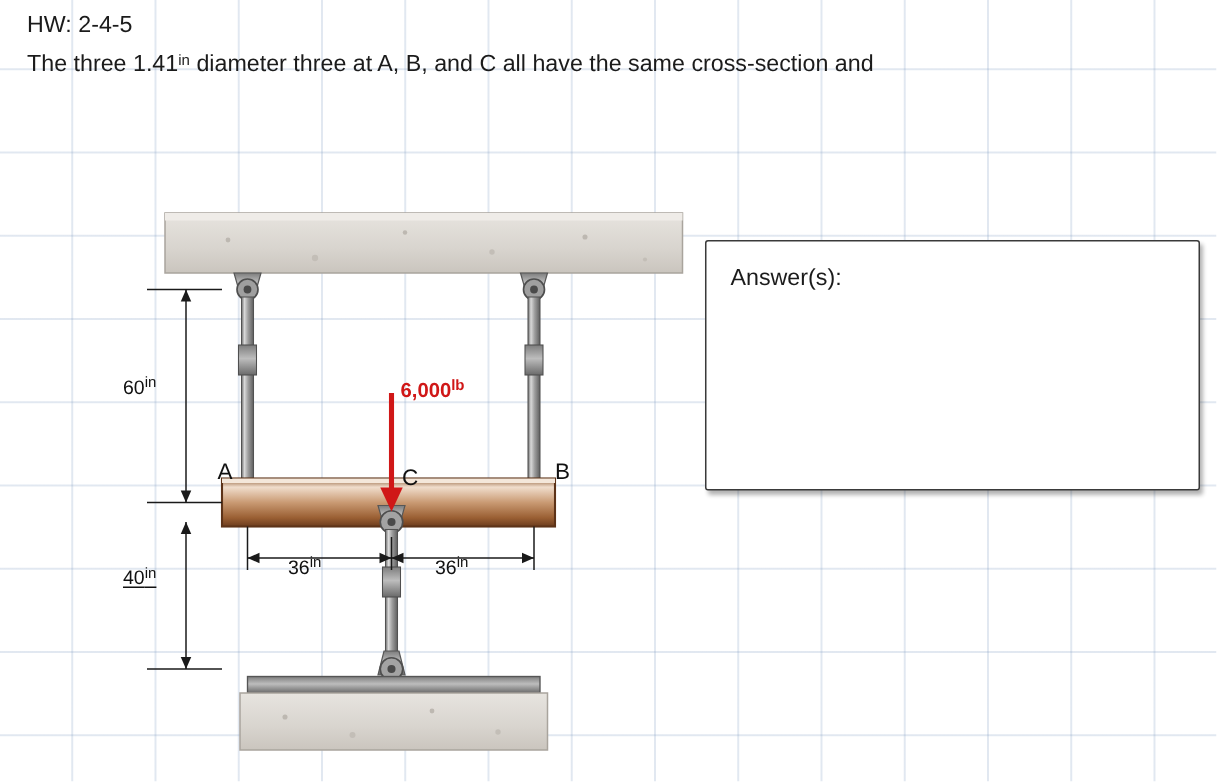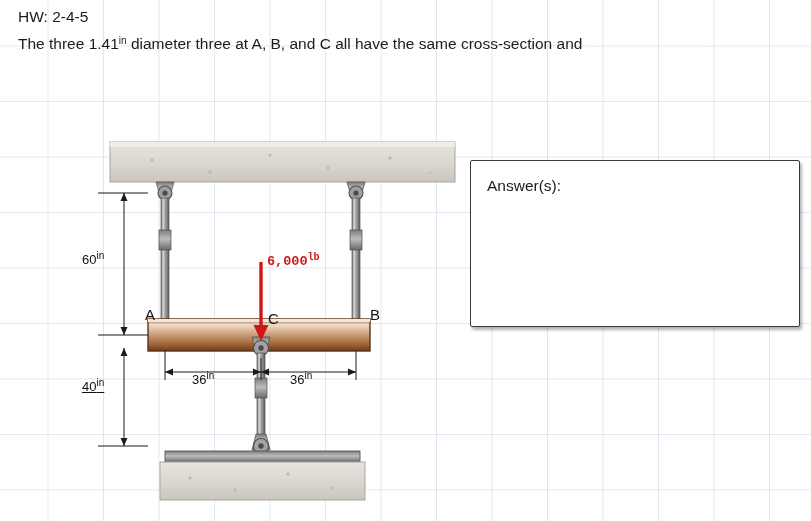--- a/index.html
+++ b/index.html
@@ -94,21 +94,20 @@
   .label-text {
     position: absolute;
     font-size: 15px;
     color: #111;
   }
   .load-text {
     position: absolute;
     font-size: 13.5px;
     color: #d01717;
     font-weight: 600;
-    font-family: Liberation Mono, monospace;
   }
 </style>
 </head>
 <body>
 
 <div id="page">
 
   <div id="grid"></div>
 
   <div class="txt" id="hw-label">HW: 2-4-5</div>

